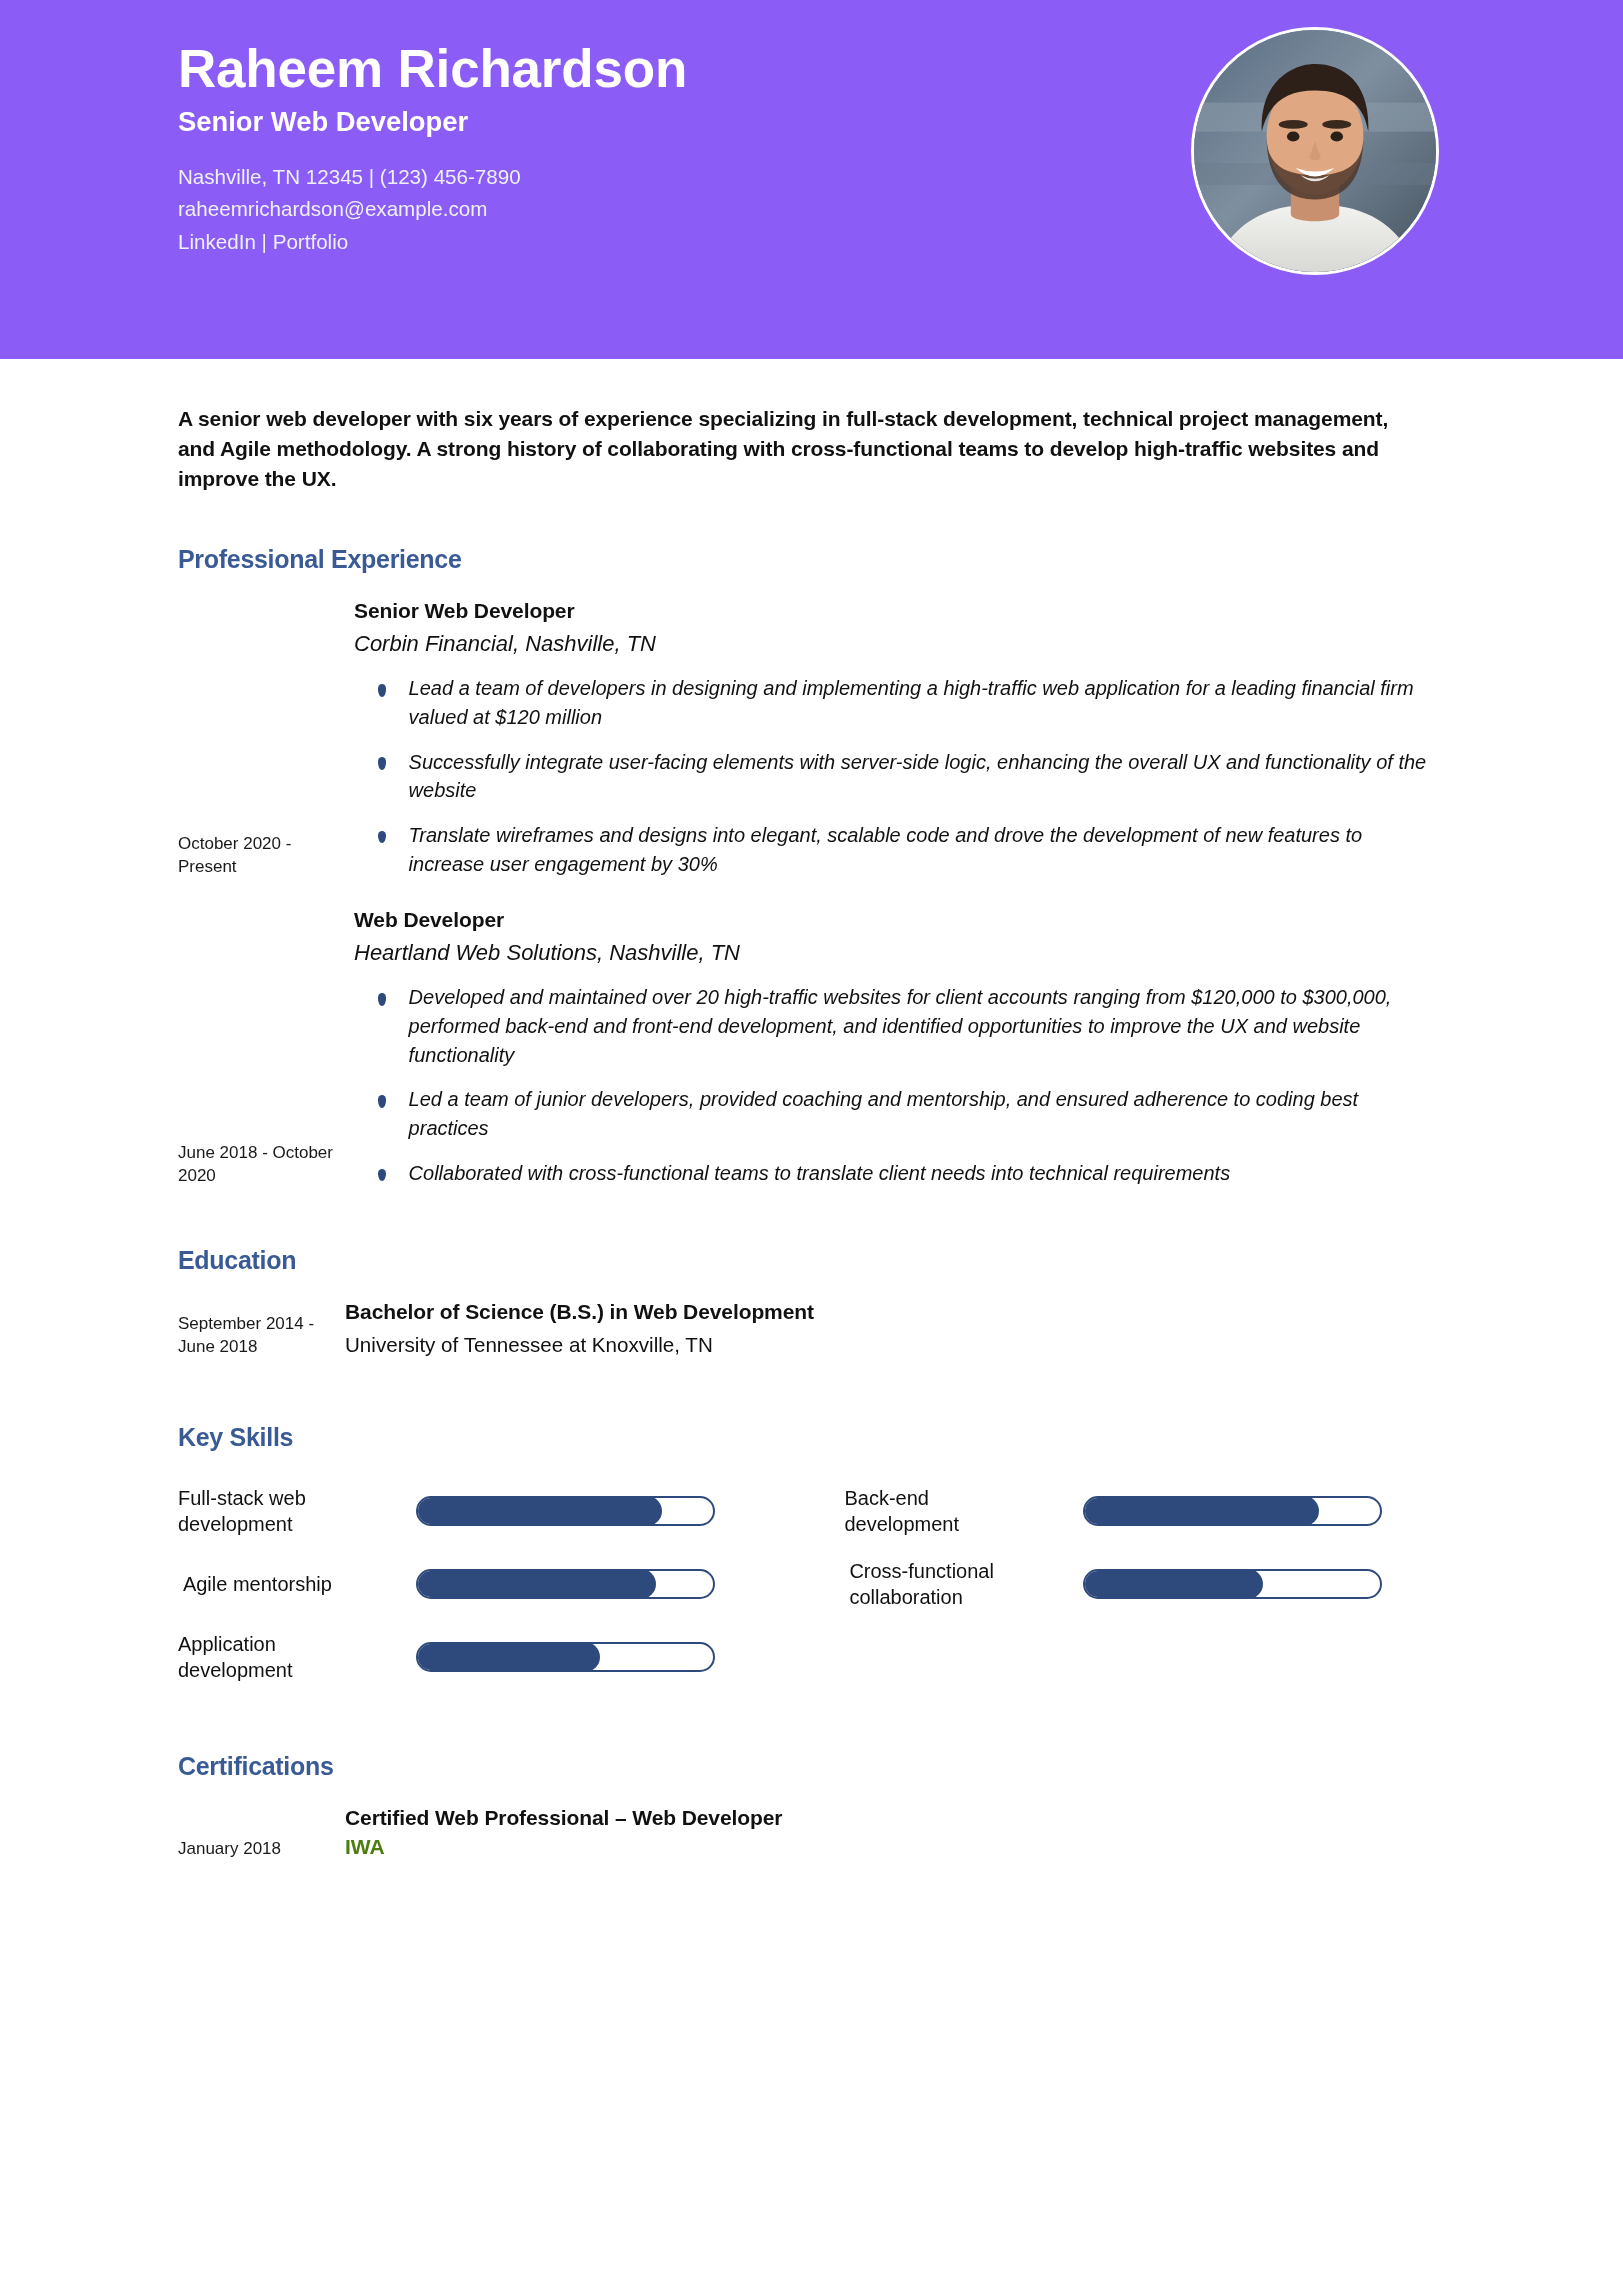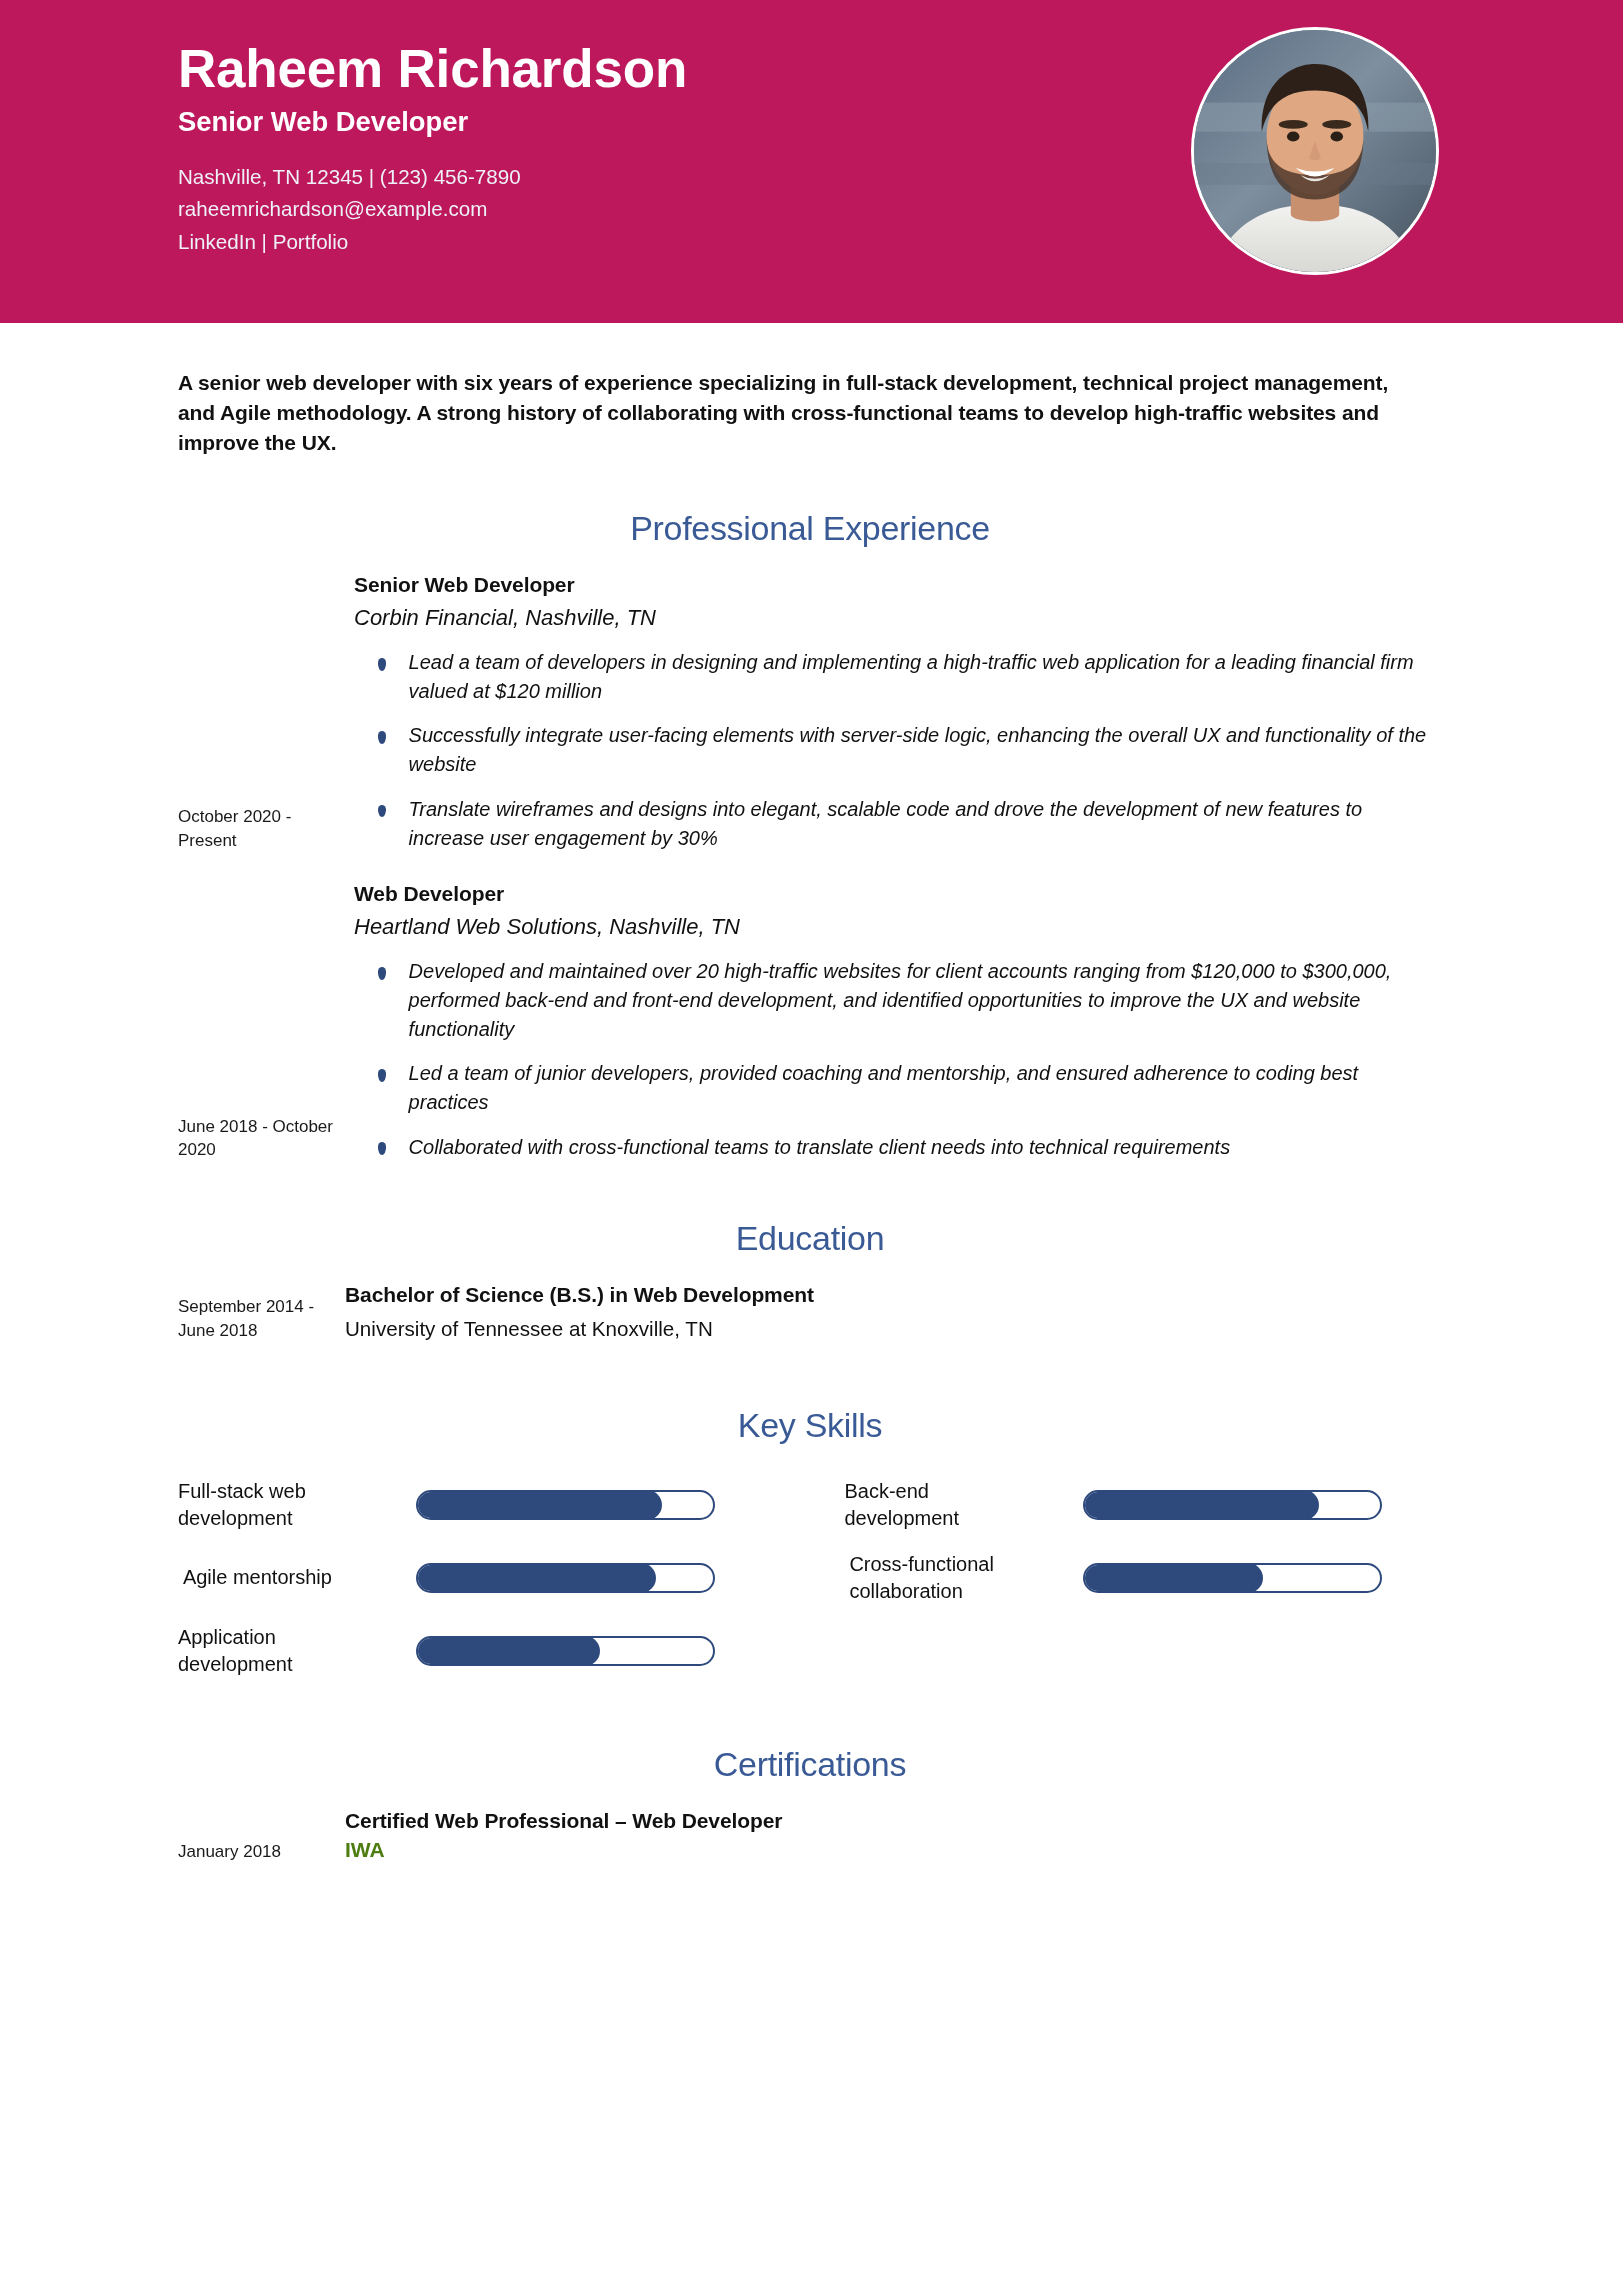--- a/index.html
+++ b/index.html
@@ -20,22 +20,22 @@
     width: 1623px;
     height: 2296px;
     background: #ffffff;
     overflow: hidden;
   }
 
   
   .header {
     position: relative;
     width: 1623px;
-    height: 323px;
-    background: #be185d;
+    height: 359px;
+    background: #8b5cf6;
     overflow: hidden;
   }
 
   .header-inner {
     position: absolute;
     left: 178px;
     top: 39px;
     width: 941px;
   }
 
@@ -97,27 +97,26 @@
     color: #111111;
     max-width: 1225px;
     letter-spacing: -0.1px;
   }
 
   .section {
     margin-top: 51px;
   }
 
   .section-title {
-    font-size: 34px;
-    font-weight: 400;
+    font-size: 25px;
+    font-weight: 700;
     color: #3a5a96;
     letter-spacing: -0.3px;
     line-height: 1.1;
     margin-bottom: 23.5px;
-    text-align: center;
   }
 
   
   .entry {
     display: flex;
     align-items: flex-end;
     margin-bottom: 13.7px;
   }
 
   .entry-date {

